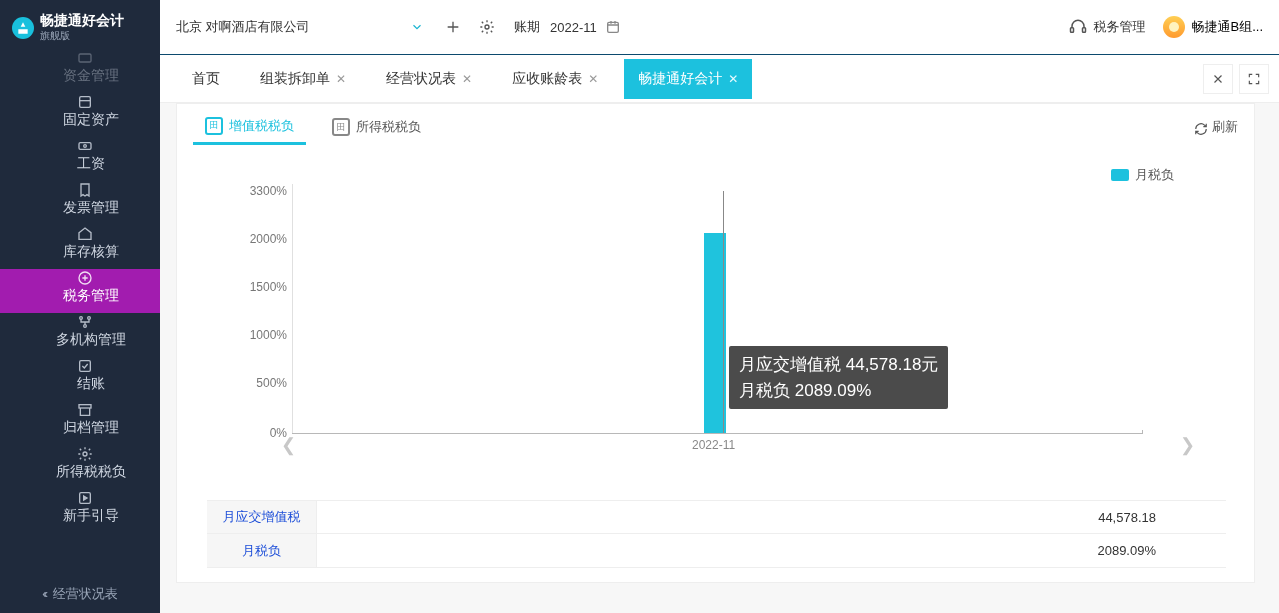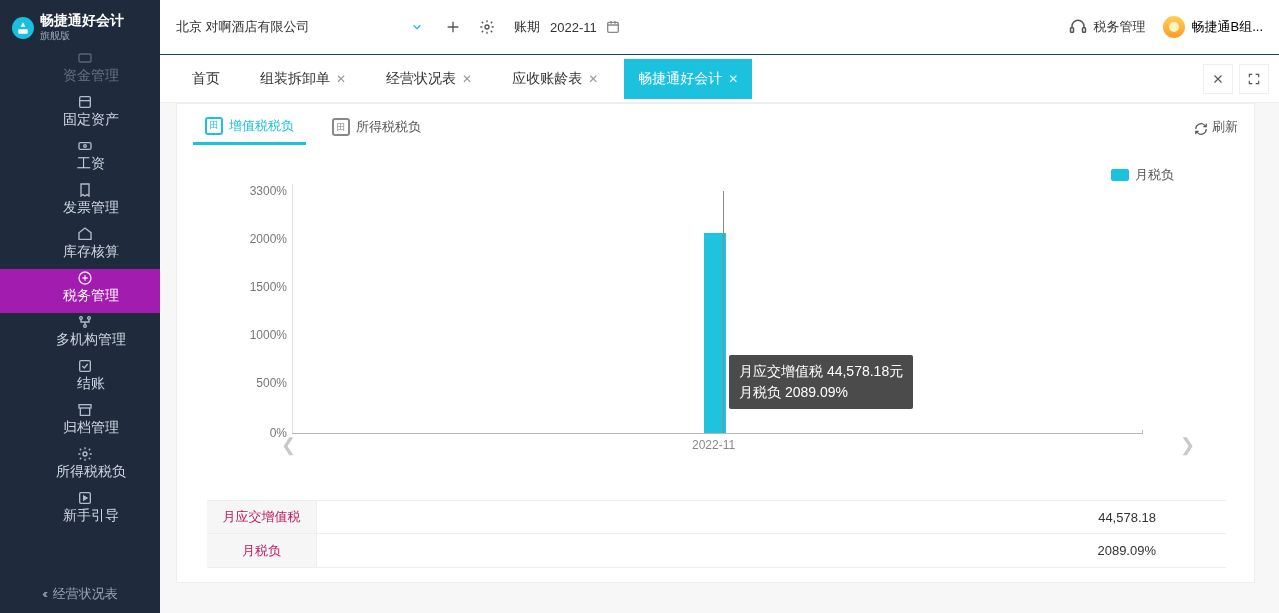--- a/index.html
+++ b/index.html
@@ -56,30 +56,30 @@
   .legend { position:absolute; right:80px; top:62px; display:flex; align-items:center; color:#555; font-size:13px;}
   .legend-swatch { width:18px;height:12px; border-radius:2px; margin-right:6px; background:#1cc1de;}
   .chart { position:absolute; left:60px; top:80px; width:930px; height:270px; }
   .yaxis-label { position:absolute; right:880px; width:60px; text-align:right; color:#777; font-size:12px;}
   .axis-line { position:absolute; left:55px; bottom:20px; height:1px; width:850px; background:#b8b8b8; }
   .axis-vline{ position:absolute; left:55px; bottom:20px; width:1px;height:250px; background:#e0e0e0;}
   .axis-vline-r{ position:absolute; left:905px; bottom:20px; width:1px;height:4px; background:#b8b8b8;}
   .xlabel { position:absolute; color:#888; font-size:12px; }
   .bar { position:absolute; background:#1fc3dd; width:22px; }
   .marker-line{ position:absolute; width:1px; background:#888;}
-  .tooltip { position:absolute; background:rgba(60,60,60,0.92); color:#fff; font-size:14px; padding:6px 10px; border-radius:2px; white-space:nowrap; line-height:1.5;}
+  .tooltip { position:absolute; background:rgba(60,60,60,0.92); color:#fff; font-size:17px; padding:6px 10px; border-radius:2px; white-space:nowrap; line-height:1.5;}
   .chart-nav { position:absolute; color:#c8c8c8; font-size:18px; cursor:pointer;}
   .chart-nav.left{ left:44px; bottom:-2px;}
   .chart-nav.right{ right:-28px; bottom:-2px;}
 
   
   .table-area { position:absolute; left:30px; right:28px; top:396px;}
   .trow { display:flex; height:34px; align-items:center; border-bottom:1px solid #eee;}
   .trow:first-child{ border-top:1px solid #eee;}
-  .trow .rhead { width:110px; text-align:center; background:#f6f6f6; height:100%; display:flex;align-items:center;justify-content:center; color:#be185d; border-right:1px solid #eee;}
+  .trow .rhead { width:110px; text-align:center; background:#f6f6f6; height:100%; display:flex;align-items:center;justify-content:center; color:#1d4ed8; border-right:1px solid #eee;}
   .trow .rcell { flex:1; text-align:right; padding-right:70px; color:#333;}
 
   svg{display:block;}
 </style>
 </head>
 <body>
 
 <div class="sidebar">
   <div class="brand">
     <div class="brand-logo">

